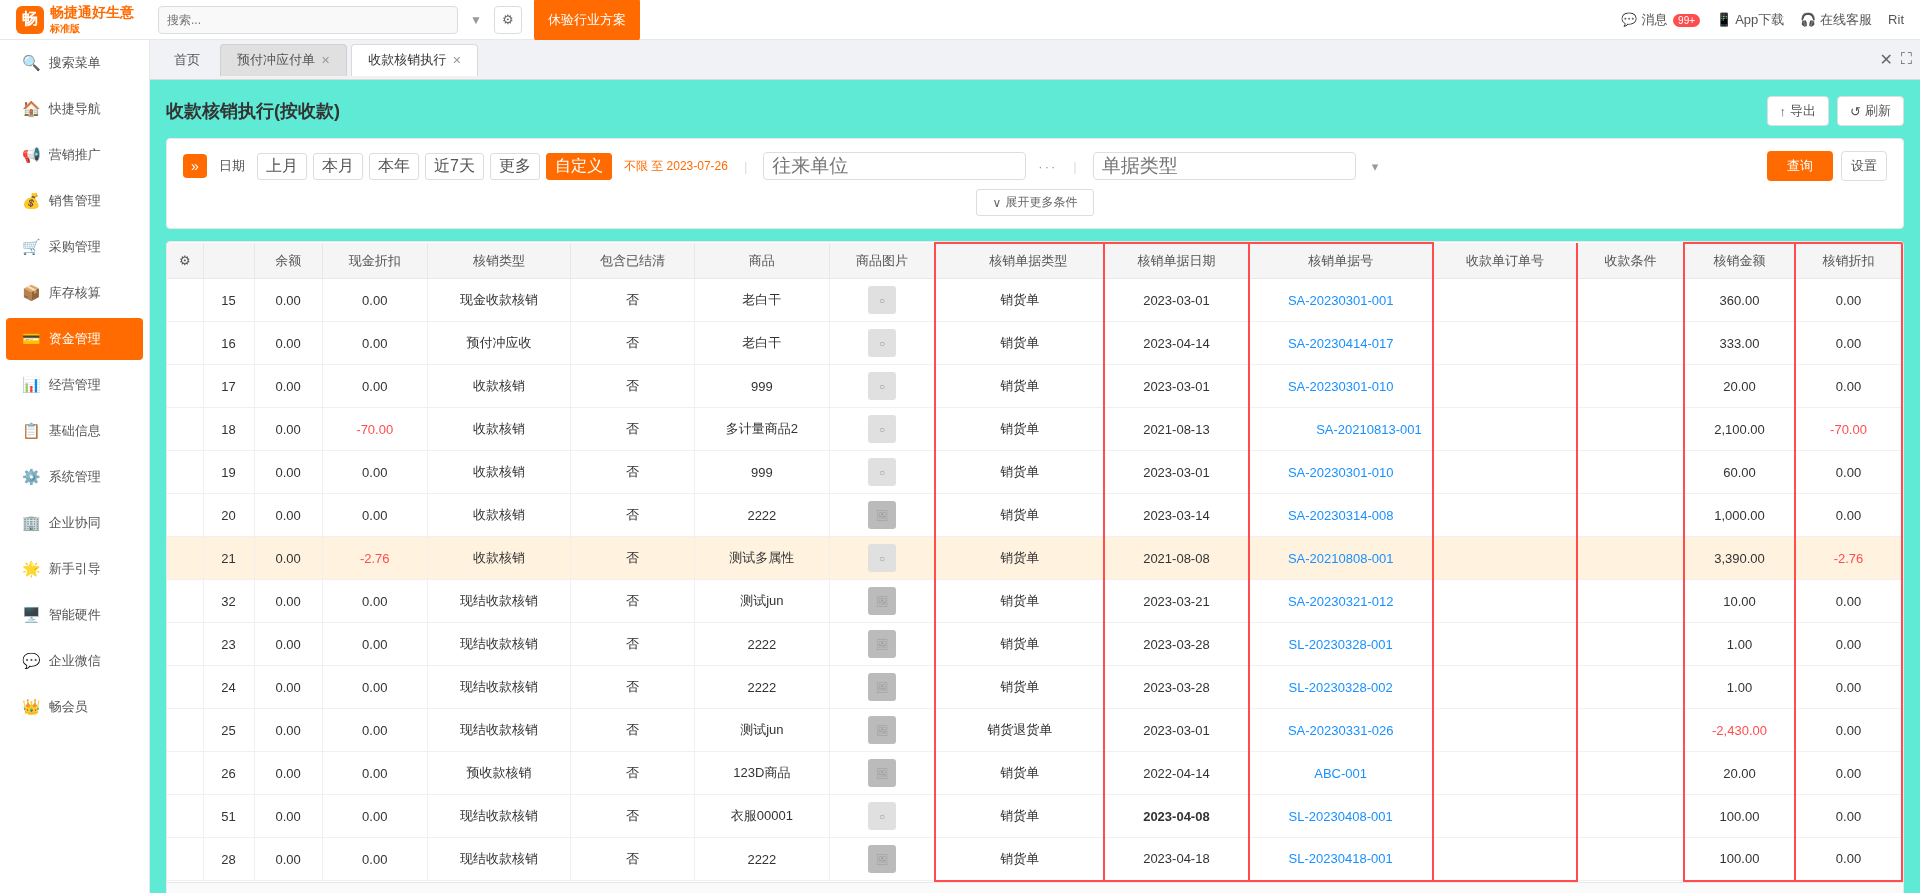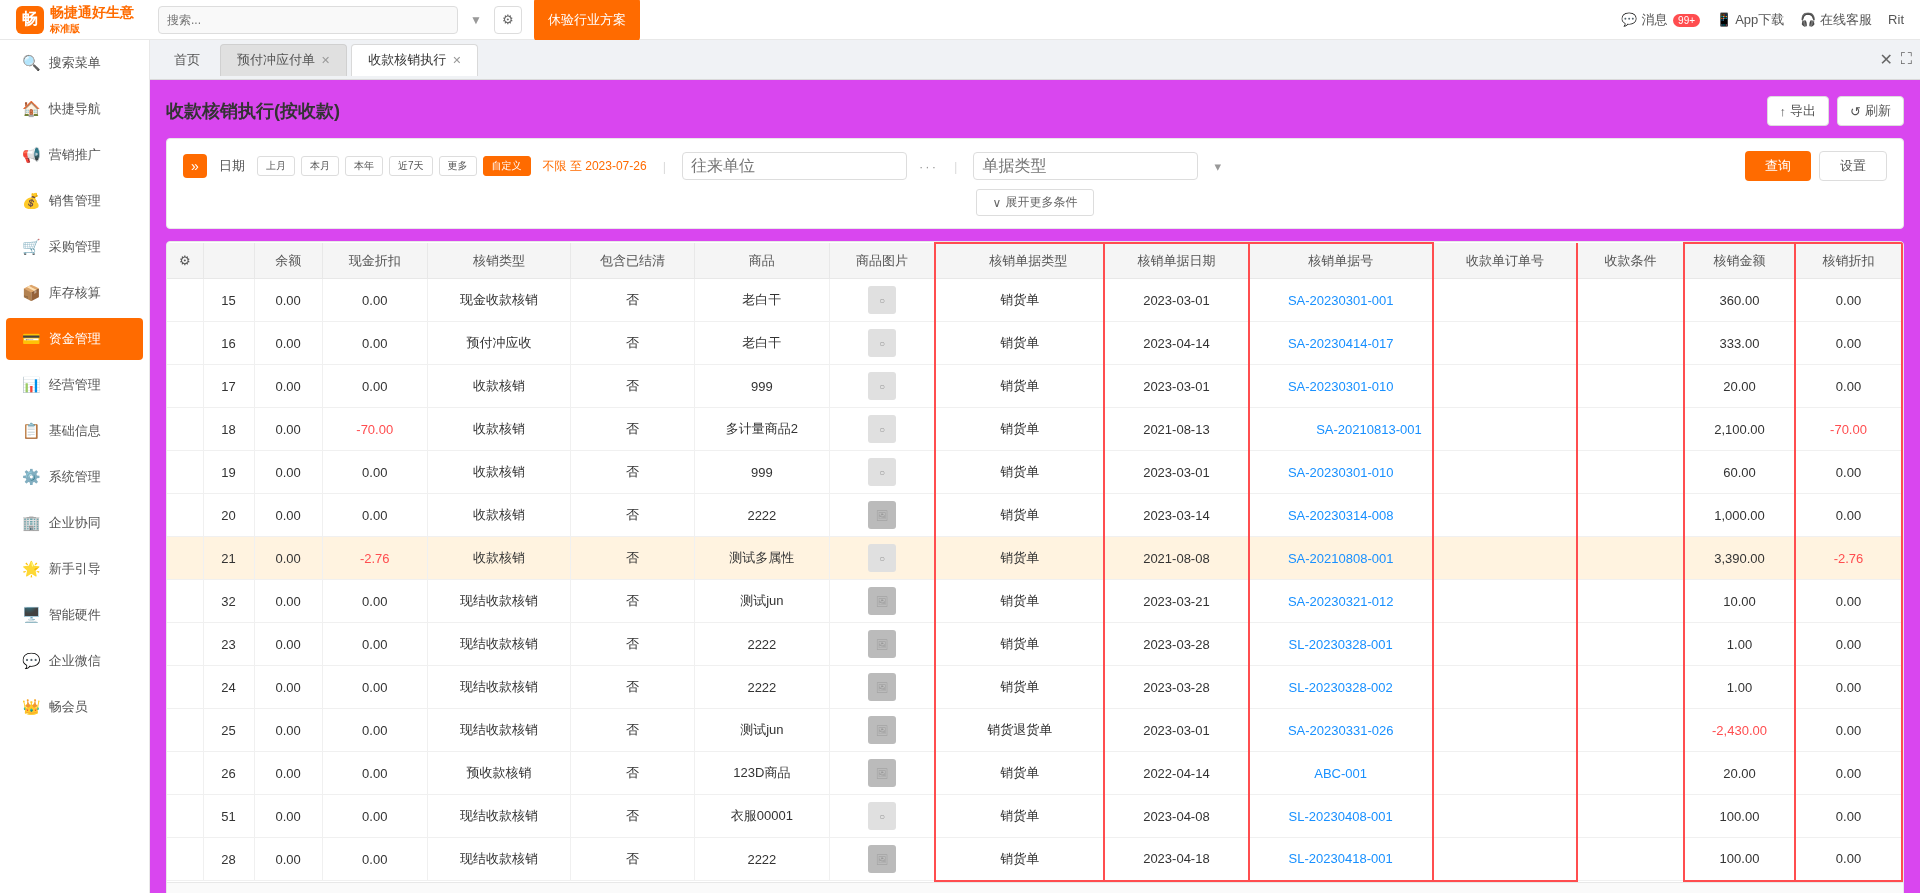--- a/index.html
+++ b/index.html
@@ -173,21 +173,21 @@
       gap: 8px;
       color: #666;
       font-size: 16px;
     }
 
     
     .page-content {
       flex: 1;
       padding: 16px;
       overflow-y: auto;
-      background: #d946ef;
+      background: #5eead4;
     }
 
     
     .page-header {
       display: flex;
       align-items: center;
       justify-content: space-between;
       margin-bottom: 12px;
     }
     .page-title {
@@ -247,35 +247,35 @@
     .filter-date-btns {
       display: flex;
       gap: 6px;
     }
     .filter-date-btn {
       padding: 2px 8px;
       border: 1px solid #ddd;
       border-radius: 3px;
       background: #fff;
       cursor: pointer;
-      font-size: 10px;
+      font-size: 16px;
       color: #555;
     }
     .filter-date-btn.custom {
       background: #ff6b00;
       color: white;
       border-color: #ff6b00;
     }
     .filter-input {
       height: 28px;
       border: 1px solid #ddd;
       border-radius: 4px;
       padding: 8px 8px;
       min-width: 160px;
-      font-size: 16px;
+      font-size: 19px;
       color: #999;
     }
     .filter-dots {
       color: #999;
       letter-spacing: 2px;
     }
     .btn-query {
       background: #ff6b00;
       color: white;
       border: none;
@@ -283,21 +283,21 @@
       padding: 0 20px;
       height: 30px;
       cursor: pointer;
       font-size: 13px;
     }
     .btn-settings {
       background: #fff;
       color: #555;
       border: 1px solid #ddd;
       border-radius: 4px;
-      padding: 0 20px;
+      padding: 0 9px;
       height: 30px;
       cursor: pointer;
       font-size: 13px;
     }
     .expand-more {
       display: flex;
       justify-content: center;
       margin-top: 8px;
     }
     .expand-more-btn {
@@ -798,21 +798,21 @@
                 <tr>
     <td></td>
     <td>51</td>
     <td>0.00</td>
     <td class="">0.00</td>
     <td>现结收款核销</td>
     <td>否</td>
     <td>衣服00001</td>
     <td><span class="thumb">○</span></td>
     <td style="border-left:2px solid #ff4d4f;border-right:2px solid #ff4d4f;">销货单</td>
-    <td style="border-right:2px solid #ff4d4f;">2023-04-08</td>
+    <td style="border-right:2px solid #ff4d4f;font-weight:bold;">2023-04-08</td>
     <td style="border-right:2px solid #ff4d4f;"><a class="link-cell">SL-20230408-001</a></td>
     <td style="border-right:2px solid #ff4d4f;"></td>
     <td></td>
     <td style="border-left:2px solid #ff4d4f;border-right:2px solid #ff4d4f;" class="">100.00</td>
     <td style="border-right:2px solid #ff4d4f;" class="">0.00</td>
   </tr>
                 <tr>
     <td></td>
     <td>28</td>
     <td>0.00</td>

